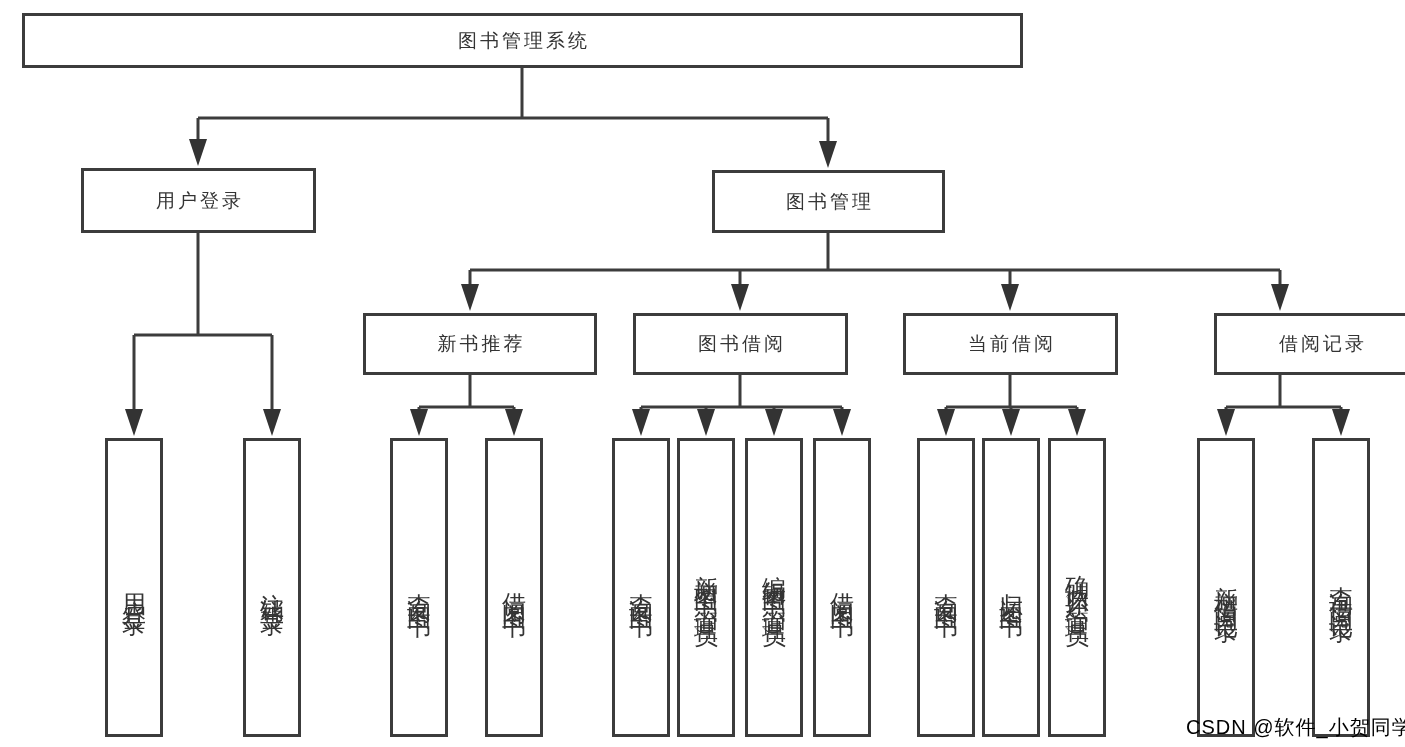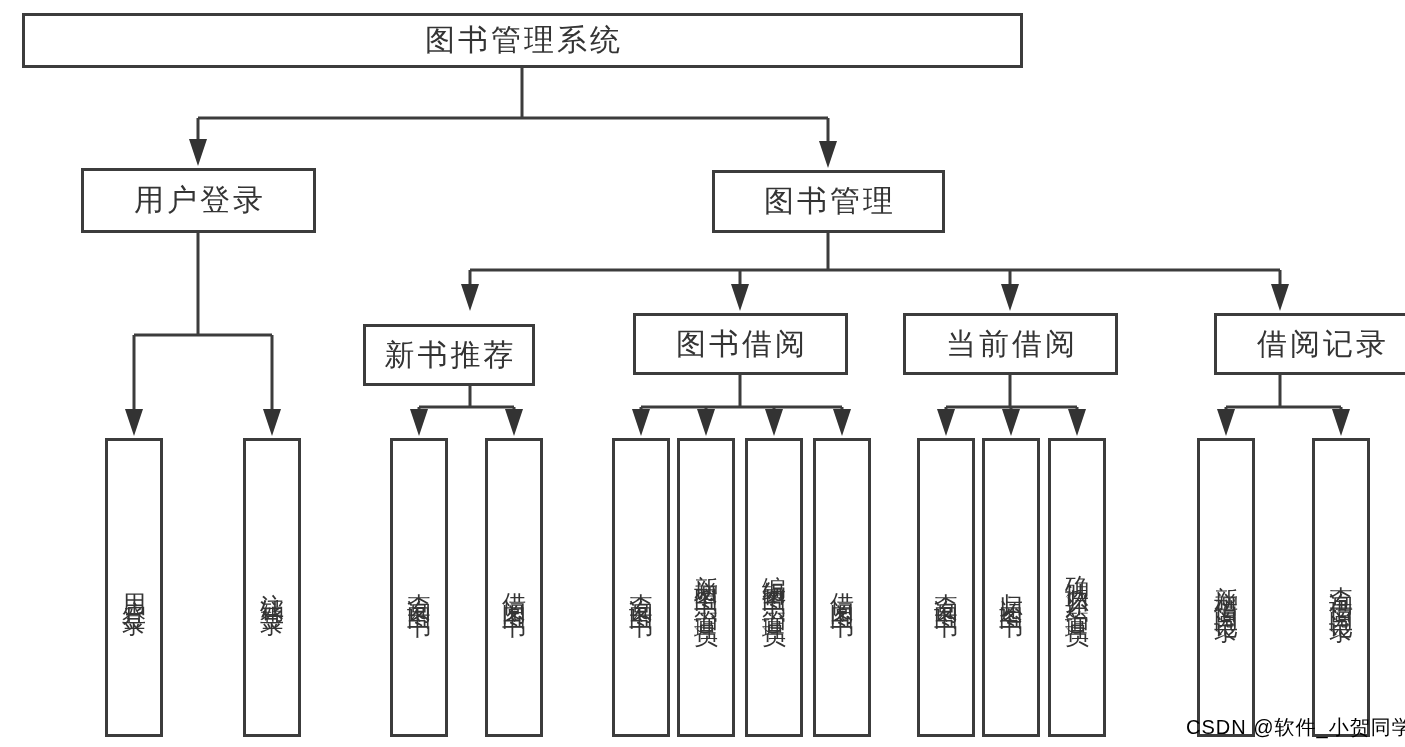--- a/index.html
+++ b/index.html
@@ -16,21 +16,21 @@
     position: absolute;
     box-sizing: border-box;
     border: 3px solid #3c3c3c;
     background: #ffffff;
     display: flex;
     align-items: center;
     justify-content: center;
     color: #343434;
   }
   .h-node {
-    font-size: 30px;
+    font-size: 19px;
     letter-spacing: 3px;
     text-indent: 3px;
     white-space: nowrap;
   }
   .v-node {
     writing-mode: vertical-rl;
     font-size: 24px;
     letter-spacing: 7px;
     line-height: 1;
   }
@@ -86,21 +86,21 @@
     <path class="wire" d="M1280 375 V407 M1226 407 H1341 M1226 407 V413 M1341 407 V413"></path>
     <polygon class="head" points="1226,436 1217,409 1235,409"></polygon>
     <polygon class="head" points="1341,436 1332,409 1350,409"></polygon>
   </svg>
 
   <div class="node h-node" style="left:22px; top:13px; width:1001px; height:55px;">图书管理系统</div>
 
   <div class="node h-node" style="left:81px; top:168px; width:235px; height:65px;">用户登录</div>
   <div class="node h-node" style="left:712px; top:170px; width:233px; height:63px;text-align:right;">图书管理</div>
 
-  <div class="node h-node" style="left:363px; top:313px; width:172px; height:62px;margin-top:11px;">新书推荐</div>
+  <div class="node h-node" style="left:363px; top:313px; width:234px; height:62px;">新书推荐</div>
   <div class="node h-node" style="left:903px; top:313px; width:215px; height:62px;">当前借阅</div>
   <div class="node h-node" style="left:633px; top:313px; width:215px; height:62px;">图书借阅</div>
   <div class="node h-node" style="left:1173px; top:313px; width:215px; height:62px;margin-left:41px;">借阅记录</div>
 
   <div class="node v-node" style="left:105px; top:438px; width:58px; height:299px;">用户登录</div>
   <div class="node v-node" style="left:243px; top:438px; width:58px; height:299px;">注销登录</div>
 
   <div class="node v-node" style="left:390px; top:438px; width:58px; height:299px;">查询图书</div>
   <div class="node v-node" style="left:485px; top:438px; width:58px; height:299px;">借阅图书</div>
 

